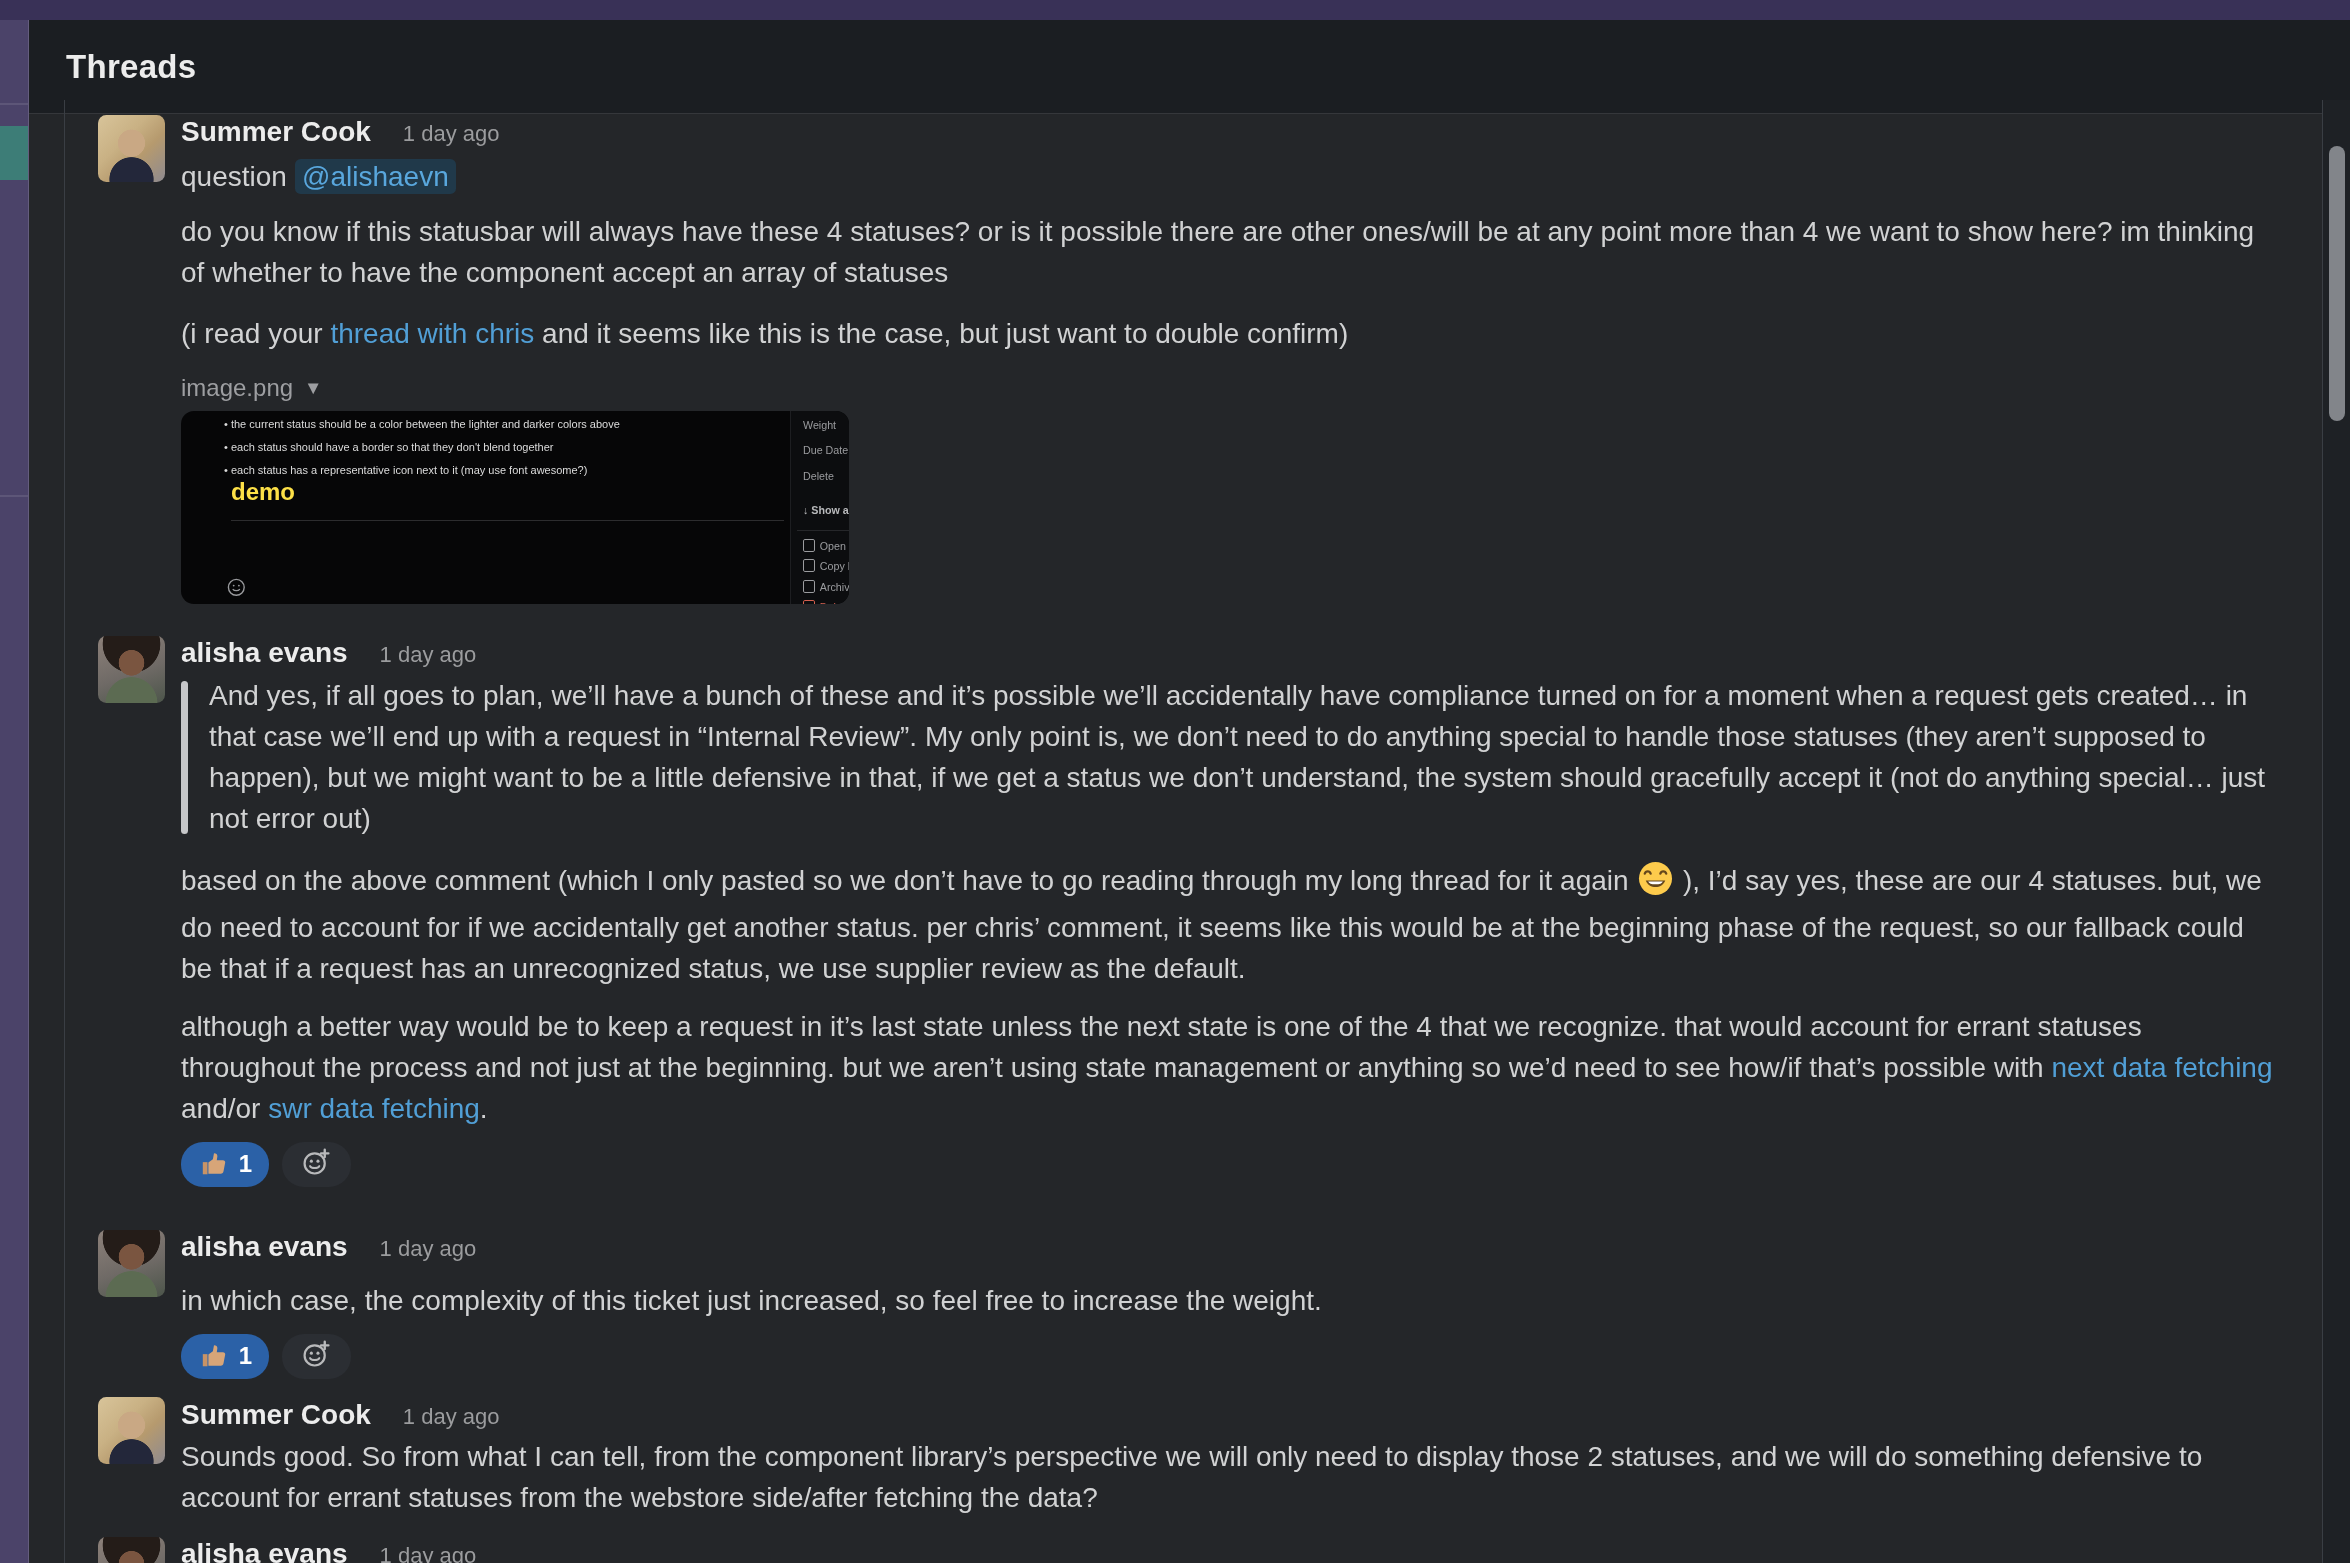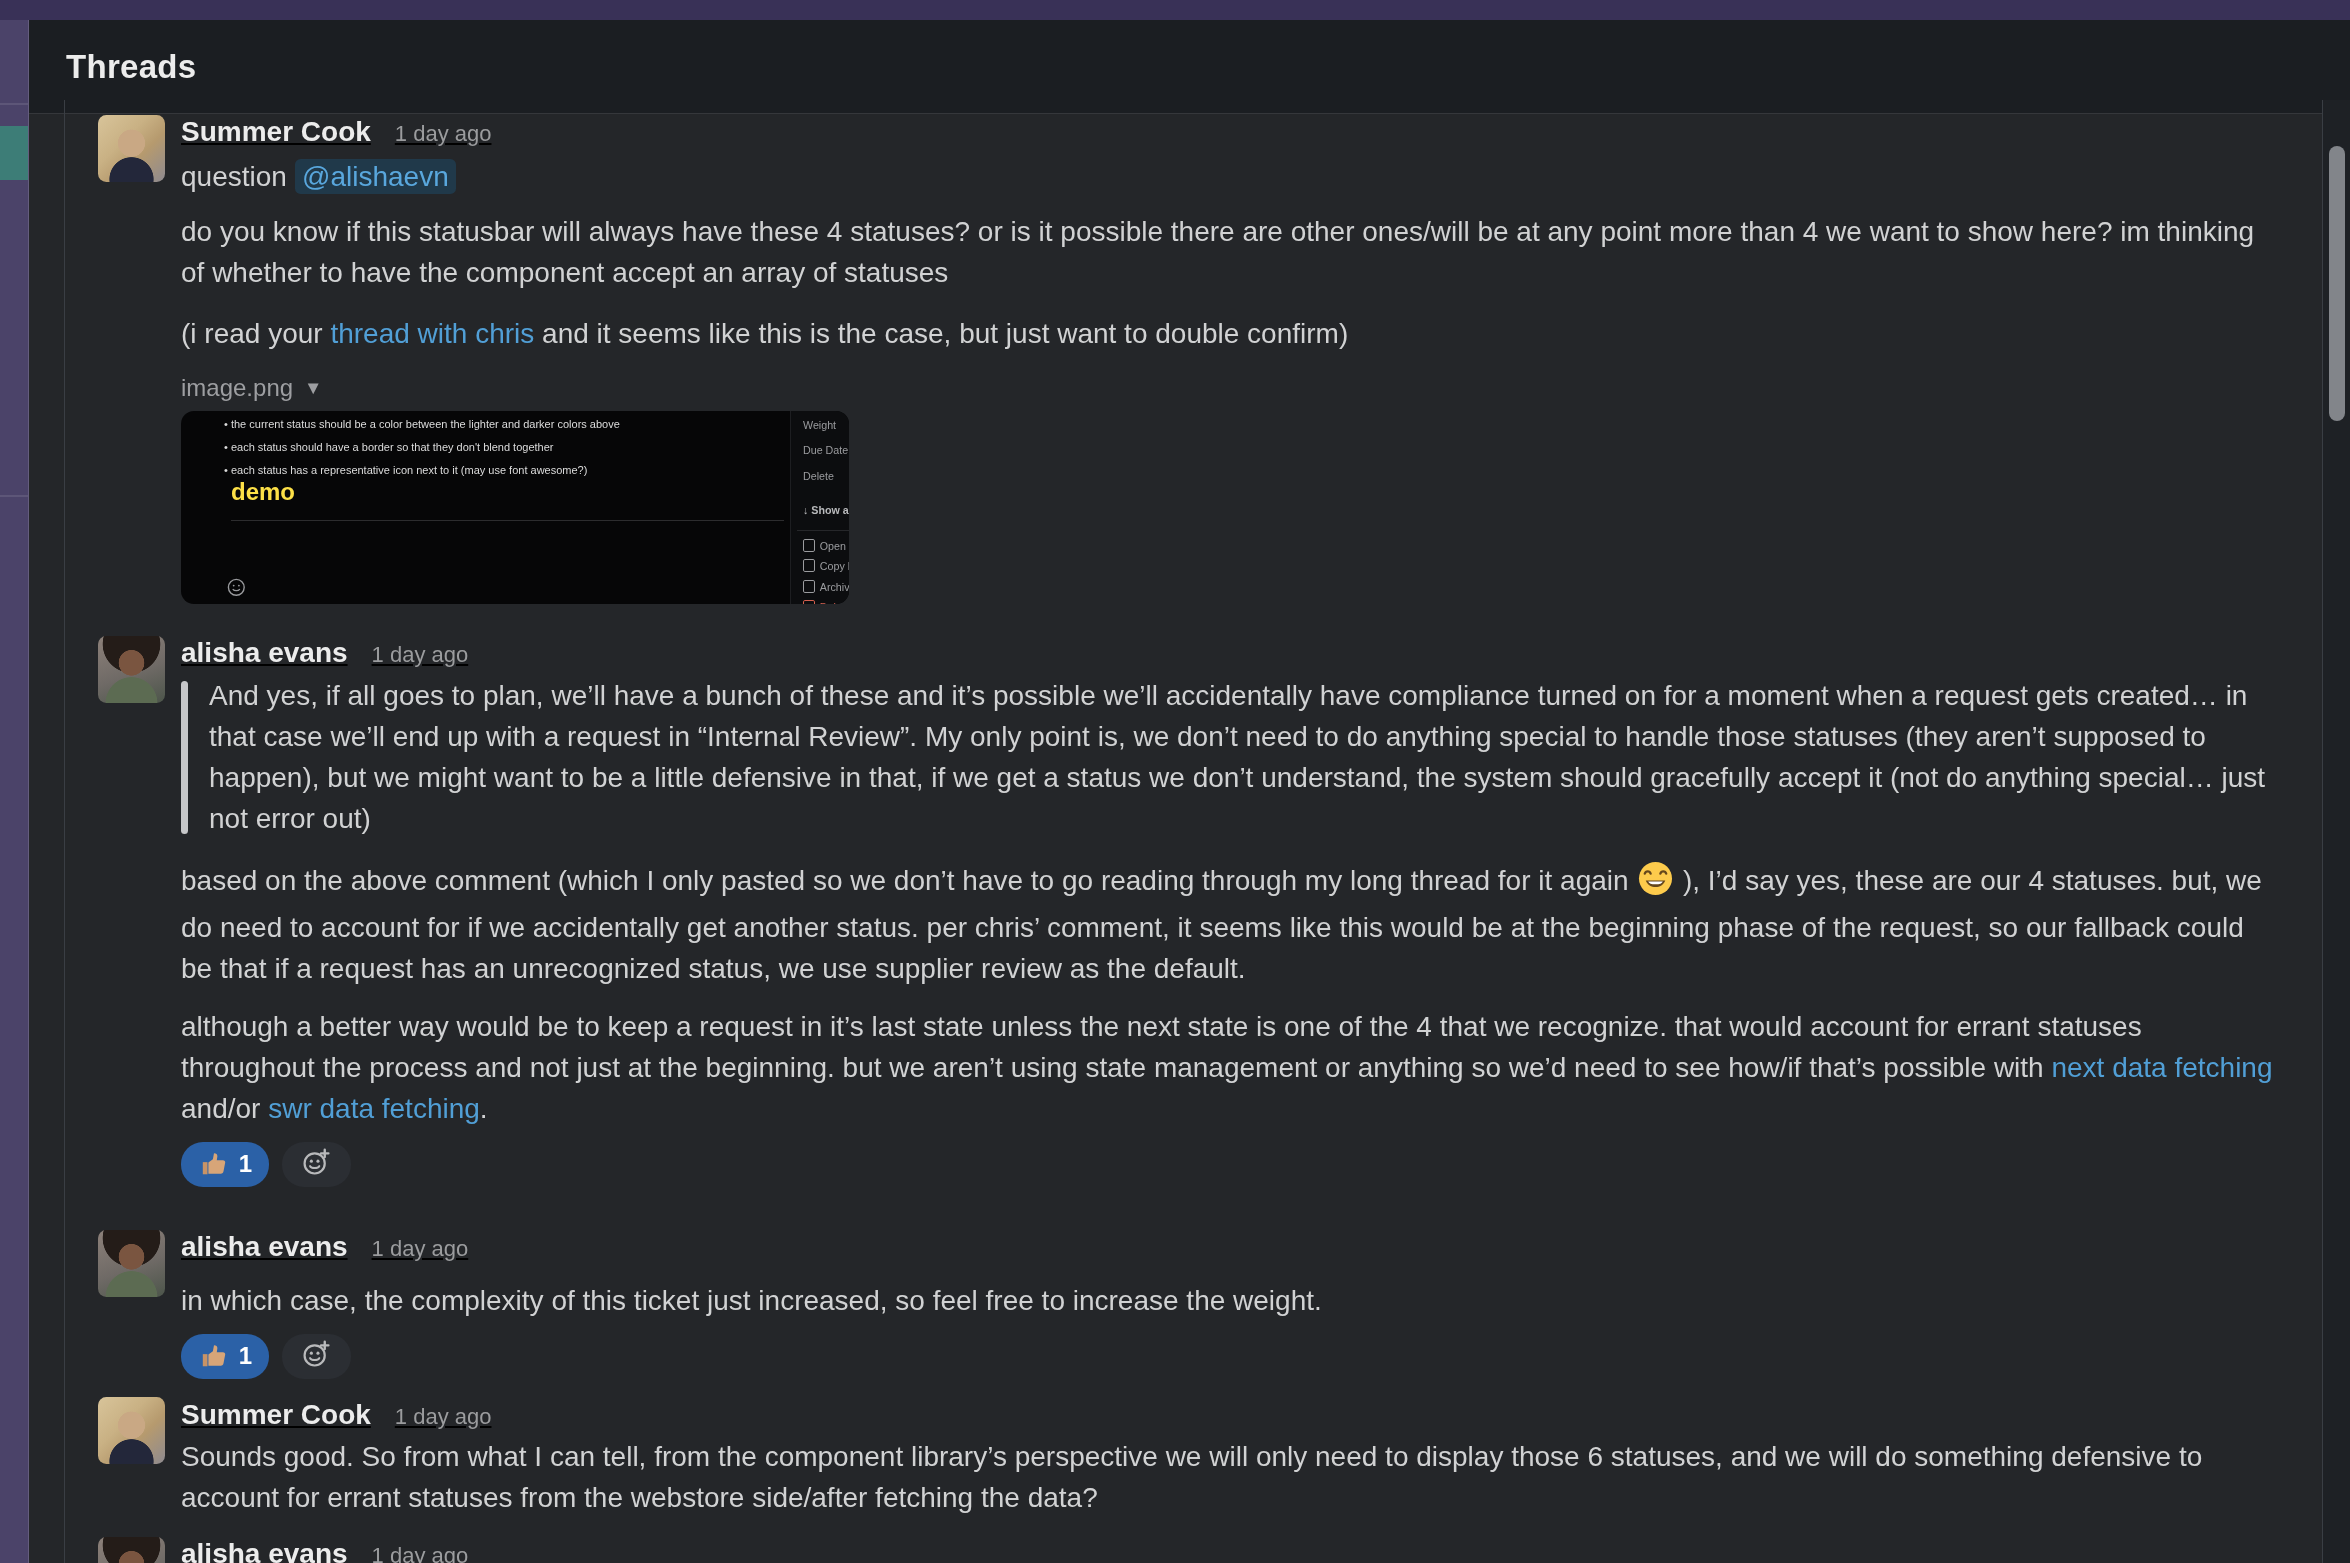--- a/index.html
+++ b/index.html
@@ -21,21 +21,21 @@
   .avatar{position:absolute;left:33px;top:1.9px;width:67px;height:67px;border-radius:8.3px;overflow:hidden;}
   .av-summer{background:
     radial-gradient(circle at 50% 42%, #c9a884 0 26%, transparent 27%),
     radial-gradient(circle at 50% 96%, #23273a 0 30%, transparent 31%),
     linear-gradient(135deg,#d8c49a 0%,#c9b184 38%,#b69a6e 62%,#8e8a90 100%);}
   .av-alisha{background:
     radial-gradient(circle at 50% 40%, #7a5540 0 24%, transparent 25%),
     radial-gradient(circle at 50% 12%, #241c18 0 42%, transparent 43%),
     radial-gradient(circle at 50% 100%, #5c6b52 0 34%, transparent 35%),
     linear-gradient(160deg,#8d817a 0%,#6f6a66 55%,#4c554a 100%);}
-  .head-row{display:flex;align-items:baseline;gap:24px;line-height:37px;text-decoration:underline;}
+  .head-row{display:flex;align-items:baseline;gap:32px;line-height:37px;}
   .author{font-size:28px;font-weight:800;color:#ececec;}
   .ts{font-size:22px;color:var(--muted,#9b9c9e);}
   .para{font-size:28px;line-height:41px;color:var(--text,#d1d2d3);max-width:2106px;}
   .lnk{color:var(--link,#519fd6);cursor:pointer;}
   .mention{color:#59a7dd;background:var(--mention_bg,#20394a);border-radius:5.6px;padding:1.9px 7.4px;}
   .quote{position:relative;padding-left:28px;margin-top:5.6px;}
   .quote::before{content:"";position:absolute;left:0;top:5.6px;bottom:5.6px;width:7.4px;border-radius:3.7px;
     background:var(--quote_bar,#c6c7c9);}
   .filerow{display:flex;align-items:flex-end;gap:11px;font-size:24px;color:#9d9ea1;line-height:33px;}
   .caret{font-size:18.6px;color:#9d9ea1;}
@@ -201,21 +201,21 @@
                 </svg></span>
             </div>
           </div>
         </div>
         <div class="group" style="margin-top: 16.7px;">
           <div class="avatar av-summer"></div>
           <div class="head-row">
             <span class="author">Summer Cook</span>
             <span class="ts">1 day ago</span>
           </div>
-          <div class="para" style="margin-top: 1.9px;"><span>Sounds good. So from what I can tell, from the component library’s perspective we will only need to display those 6 statuses, and we will do something defensive to account for errant statuses from the webstore side/after fetching the data?</span></div>
+          <div class="para" style="margin-top: 1.9px;"><span>Sounds good. So from what I can tell, from the component library’s perspective we will only need to display those 2 statuses, and we will do something defensive to account for errant statuses from the webstore side/after fetching the data?</span></div>
         </div>
         <div class="group" style="margin-top: 16.7px;">
           <div class="avatar av-alisha"></div>
           <div class="head-row">
             <span class="author">alisha evans</span>
             <span class="ts">1 day ago</span>
           </div>
         </div>
       </div>
   </div>

